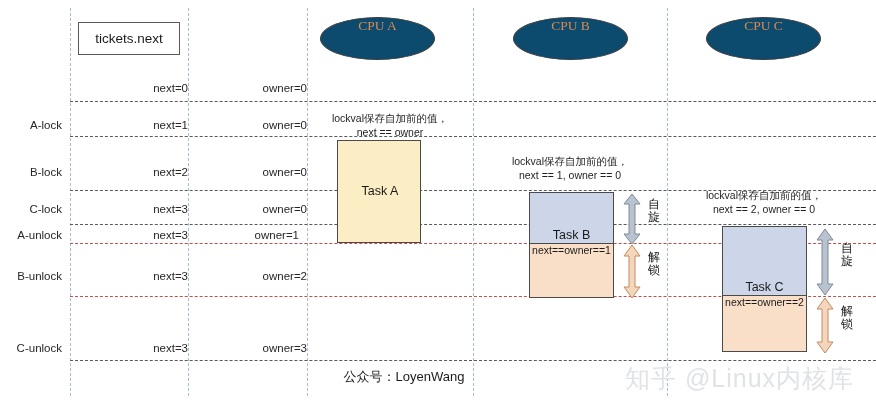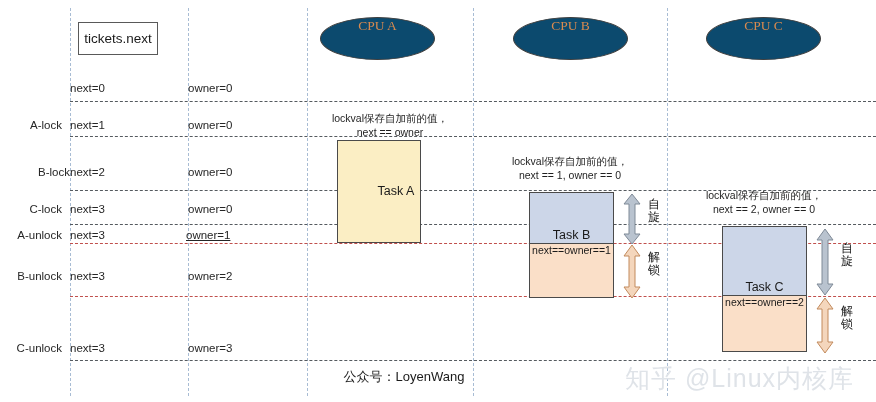--- a/index.html
+++ b/index.html
@@ -38,21 +38,21 @@
     border-radius:50%;
     display:flex;align-items:flex-start;justify-content:center;
     font-size:13.5px;color:#d98a4f;
     box-sizing:border-box;
     font-family:Liberation Serif, serif;
   }
   
   .cell{
     position:absolute;
     font-size:11.5px;color:#262626;
-    text-align:left;
+    text-align:right;
     white-space:nowrap;
   }
   .rowlabel{
     position:absolute;
     font-size:11.5px;color:#262626;
     text-align:right;
     white-space:nowrap;
   }
   .note{
     position:absolute;
@@ -115,64 +115,64 @@
   <div class="vline" style="left:667px;top:8px;height:388px;"></div>
 
   <div class="hline" style="left:70px;top:101px;width:806px;"></div>
   <div class="hline" style="left:70px;top:136px;width:806px;"></div>
   <div class="hline" style="left:70px;top:190px;width:806px;"></div>
   <div class="hline" style="left:70px;top:224px;width:806px;"></div>
   <div class="hline red" style="left:70px;top:243px;width:806px;"></div>
   <div class="hline red" style="left:70px;top:296px;width:806px;"></div>
   <div class="hline" style="left:70px;top:360px;width:806px;"></div>
 
-  <div class="hdrbox" style="left:78px;top:22px;width:80px;height:33px;">
+  <div class="hdrbox" style="left:78px;top:22px;width:102px;height:33px;">
     <span>tickets.next</span>
   </div>
 
   <div class="cpu" style="left:320px;top:17px;width:115px;height:43px;">
     <span>CPU A</span>
   </div>
   <div class="cpu" style="left:513px;top:17px;width:115px;height:43px;">
     <span>CPU B</span>
   </div>
   <div class="cpu" style="left:706px;top:17px;width:115px;height:43px;">
     <span>CPU C</span>
   </div>
 
   <div class="rowlabel" style="left:0px;top:119px;width:62px;"><span>A-lock</span></div>
-  <div class="rowlabel" style="left:0px;top:166px;width:62px;padding-left:8px;"><span>B-lock</span></div>
+  <div class="rowlabel" style="left:0px;top:166px;width:62px;"><span>B-lock</span></div>
   <div class="rowlabel" style="left:0px;top:203px;width:62px;"><span>C-lock</span></div>
   <div class="rowlabel" style="left:0px;top:229px;width:62px;"><span>A-unlock</span></div>
   <div class="rowlabel" style="left:0px;top:270px;width:62px;"><span>B-unlock</span></div>
   <div class="rowlabel" style="left:0px;top:342px;width:62px;"><span>C-unlock</span></div>
 
   <div class="cell" style="left:70px;top:82px;width:118px;"><span>next=0</span></div>
   <div class="cell" style="left:70px;top:119px;width:118px;"><span>next=1</span></div>
   <div class="cell" style="left:70px;top:166px;width:118px;"><span>next=2</span></div>
   <div class="cell" style="left:70px;top:203px;width:118px;"><span>next=3</span></div>
   <div class="cell" style="left:70px;top:229px;width:118px;"><span>next=3</span></div>
   <div class="cell" style="left:70px;top:270px;width:118px;"><span>next=3</span></div>
   <div class="cell" style="left:70px;top:342px;width:118px;"><span>next=3</span></div>
 
   <div class="cell" style="left:188px;top:82px;width:119px;"><span>owner=0</span></div>
   <div class="cell" style="left:188px;top:119px;width:119px;"><span>owner=0</span></div>
   <div class="cell" style="left:188px;top:166px;width:119px;"><span>owner=0</span></div>
   <div class="cell" style="left:188px;top:203px;width:119px;"><span>owner=0</span></div>
-  <div class="cell" style="left:186px;top:229px;width:119px;text-decoration:underline;"><span>owner=1</span></div>
+  <div class="cell" style="left:180px;top:229px;width:119px;"><span>owner=1</span></div>
   <div class="cell" style="left:188px;top:270px;width:119px;"><span>owner=2</span></div>
   <div class="cell" style="left:188px;top:342px;width:119px;"><span>owner=3</span></div>
 
   <div class="note" style="left:307px;top:111px;width:166px;">
     <div>lockval保存自加前的值，</div>
     <div>next == owner</div>
   </div>
 
   <div class="taskbox tb-yellow" style="left:337px;top:140px;width:84px;height:103px;"></div>
-  <div class="tasklabel" style="left:354px;top:184px;width:84px;"><span>Task A</span></div>
+  <div class="tasklabel" style="left:338px;top:184px;width:84px;"><span>Task A</span></div>
 
   <div class="note" style="left:473px;top:154px;width:194px;">
     <div>lockval保存自加前的值，</div>
     <div>next == 1, owner == 0</div>
   </div>
 
   <div class="taskbox tb-blue" style="left:529px;top:192px;width:85px;height:52px;"></div>
   <div class="taskbox tb-orange" style="left:529px;top:243px;width:85px;height:55px;"></div>
   <div class="tasklabel" style="left:529px;top:228px;width:85px;"><span>Task B</span></div>
   <div class="tasksub" style="left:522px;top:244px;width:99px;"><span>next==owner==1</span></div>

